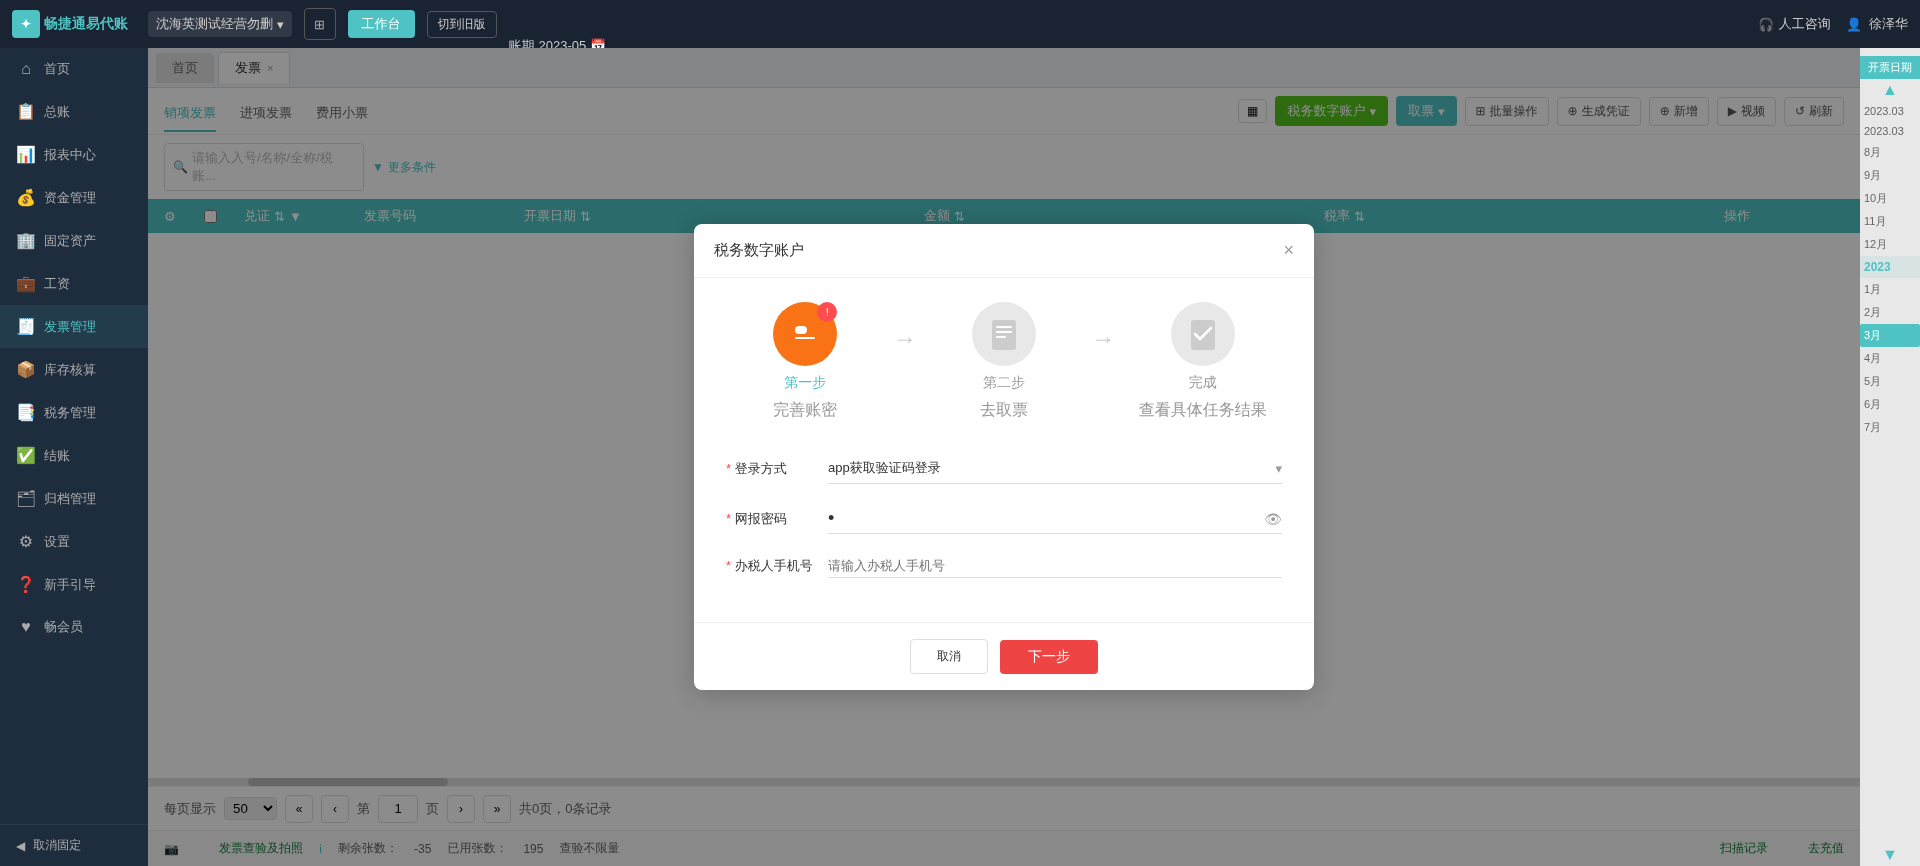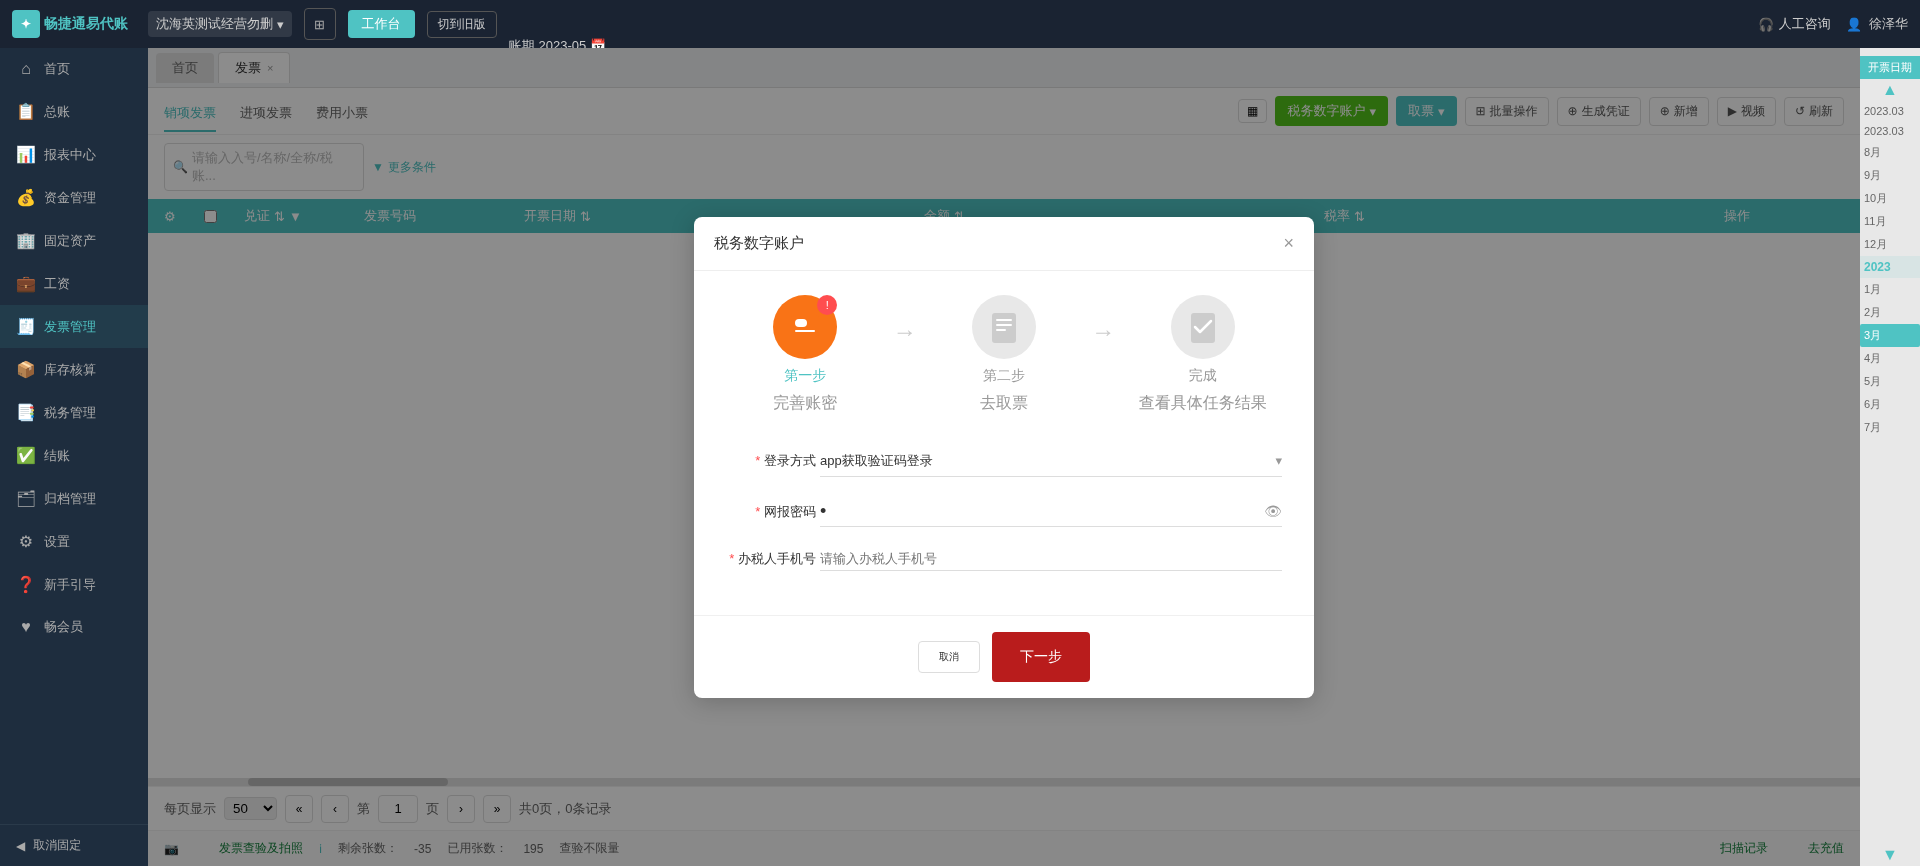--- a/index.html
+++ b/index.html
@@ -87,31 +87,31 @@
     .step-icon.inactive { background: #e8e8e8; color: #aaa; }
     .step-badge { position: absolute; top: 0; right: 0; background: #ff4d4f; color: white; border-radius: 50%; width: 20px; height: 20px; font-size: 11px; display: flex; align-items: center; justify-content: center; }
     .step-arrow { font-size: 24px; color: #ccc; margin-top: 20px; flex: 0 0 40px; text-align: center; }
     .step-label { font-size: 14px; font-weight: 500; }
     .step-label.active { color: #4fc3c3; }
     .step-label.inactive { color: #999; }
     .step-desc { font-size: 16px; color: #999; }
 
     
     .form-row { display: flex; align-items: center; margin-bottom: 20px; }
-    .form-label { width: 90px; font-size: 13px; color: #333; text-align: right; margin-right: 4px; }
+    .form-label { width: 90px; font-size: 13px; color: #333; text-align: left; margin-right: 12px; }
     .form-select { flex: 1; border: none; border-bottom: 1px solid #ddd; padding: 6px 0; font-size: 13px; color: #333; display: flex; align-items: center; justify-content: space-between; cursor: pointer; }
     .form-input-wrap { flex: 1; border-bottom: 1px solid #ddd; display: flex; align-items: center; padding: 4px 0; }
     .form-input-wrap input { border: none; outline: none; flex: 1; font-size: 13px; color: #333; background: transparent; }
     .eye-icon { color: #999; cursor: pointer; font-size: 14px; }
     .placeholder-text { color: #bbb; font-size: 13px; }
 
     
     .modal-footer { display: flex; align-items: center; justify-content: center; padding: 16px; border-top: 1px solid #f0f0f0; gap: 12px; }
-    .btn-cancel { background: white; border: 1px solid #ddd; border-radius: 4px; padding: 8px 20px; font-size: 10px; cursor: pointer; color: #333; }
-    .btn-next { background: #b91c1c; border: none; border-radius: 4px; padding: 16px 28px; font-size: 14px; cursor: pointer; color: white; }
+    .btn-cancel { background: white; border: 1px solid #ddd; border-radius: 4px; padding: 8px 26px; font-size: 12px; cursor: pointer; color: #333; }
+    .btn-next { background: #ef4444; border: none; border-radius: 4px; padding: 8px 28px; font-size: 14px; cursor: pointer; color: white; }
 
     
     .scroll-area { height: 8px; background: #e0e0e0; flex-shrink: 0; display: flex; align-items: center; }
     .scroll-thumb { height: 8px; width: 200px; background: #bbb; border-radius: 4px; margin-left: 100px; }
   </style>
 </head>
 <body>
 
 <div class="app-wrapper">
   <div class="top-bar">

